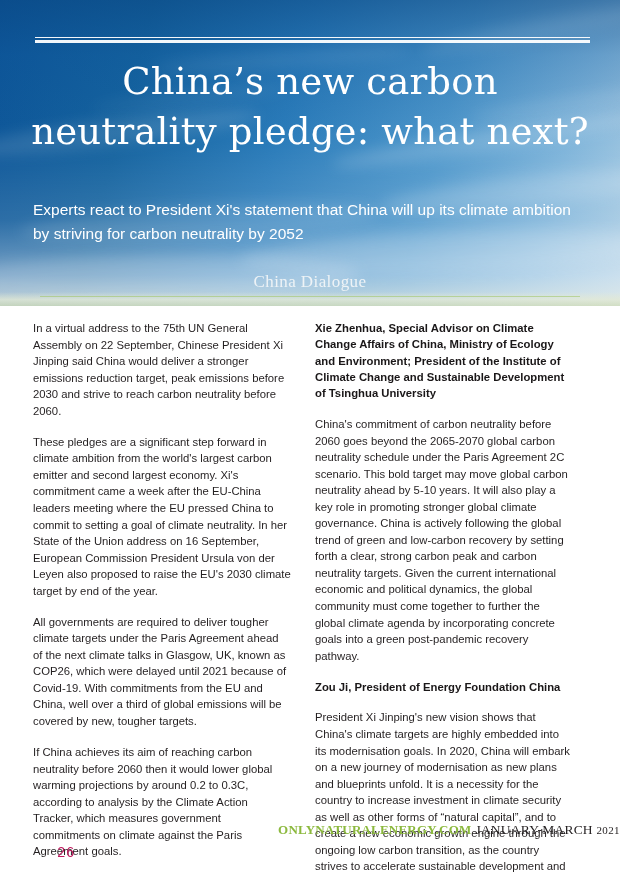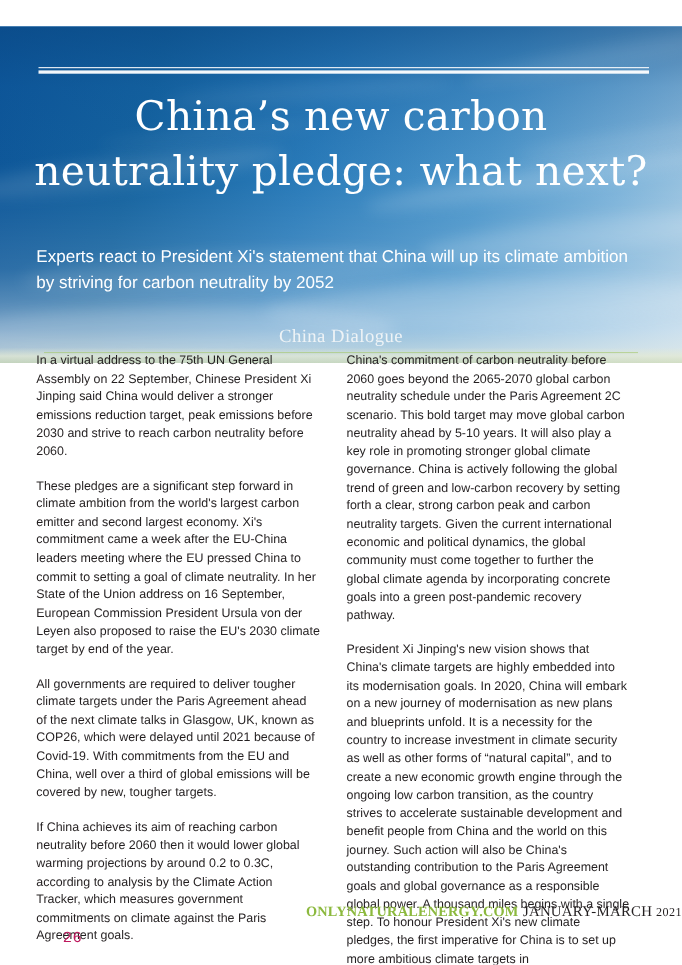--- a/index.html
+++ b/index.html
@@ -22,21 +22,20 @@
     overflow: hidden;
   }
 
   
   .hero {
     position: relative;
     width: 620px;
     height: 306px;
     overflow: hidden;
     background: #1763a8;
-    margin-top: 24px;
   }
   .sky {
     position: absolute;
     inset: 0;
     background:
       linear-gradient(to bottom,
         rgba(9,70,130,0.55) 0%,
         rgba(12,82,150,0.25) 18%,
         rgba(255,255,255,0.00) 46%,
         rgba(255,255,255,0.12) 72%,
@@ -247,22 +246,24 @@
 
     <div class="col col-left">
       <p>In a virtual address to the 75th UN General Assembly on 22 September, Chinese President Xi Jinping said China would deliver a stronger emissions reduction target, peak emissions before 2030 and strive to reach carbon neutrality before 2060.</p>
       <p>These pledges are a significant step forward in climate ambition from the world's largest carbon emitter and second largest economy. Xi's commitment came a week after the EU-China leaders meeting where the EU pressed China to commit to setting a goal of climate neutrality. In her State of the Union address on 16 September, European Commission President Ursula von der Leyen also proposed to raise the EU's 2030 climate target by end of the year.</p>
       <p>All governments are required to deliver tougher climate targets under the Paris Agreement ahead of the next climate talks in Glasgow, UK, known as COP26, which were delayed until 2021 because of Covid-19. With commitments from the EU and China, well over a third of global emissions will be covered by new, tougher targets.</p>
       <p>If China achieves its aim of reaching carbon neutrality before 2060 then it would lower global warming projections by around 0.2 to 0.3C, according to analysis by the Climate Action Tracker, which measures government commitments on climate against the Paris Agreement goals.</p>
       <p>China Dialogue asked a group of climate experts how China's new pledges would contribute to the Paris Agreement goal of keeping global warming well under 2C and what they mean for China's transition toward a low-carbon economy.</p>
     </div>
 
     <div class="col col-right">
+      <p class="expert-name">Xie Zhenhua, Special Advisor on Climate Change Affairs of China, Ministry of Ecology and Environment; President of the Institute of Climate Change and Sustainable Development of Tsinghua University</p>
       <p>China's commitment of carbon neutrality before 2060 goes beyond the 2065-2070 global carbon neutrality schedule under the Paris Agreement 2C scenario. This bold target may move global carbon neutrality ahead by 5-10 years. It will also play a key role in promoting stronger global climate governance. China is actively following the global trend of green and low-carbon recovery by setting forth a clear, strong carbon peak and carbon neutrality targets. Given the current international economic and political dynamics, the global community must come together to further the global climate agenda by incorporating concrete goals into a green post-pandemic recovery pathway.</p>
 
+      <p class="expert-name">Zou Ji, President of Energy Foundation China</p>
       <p>President Xi Jinping's new vision shows that China's climate targets are highly embedded into its modernisation goals. In 2020, China will embark on a new journey of modernisation as new plans and blueprints unfold. It is a necessity for the country to increase investment in climate security as well as other forms of “natural capital”, and to create a new economic growth engine through the ongoing low carbon transition, as the country strives to accelerate sustainable development and benefit people from China and the world on this journey. Such action will also be China's outstanding contribution to the Paris Agreement goals and global governance as a responsible global power. A thousand miles begins with a single step. To honour President Xi's new climate pledges, the first imperative for China is to set up more ambitious climate targets in</p>
     </div>
 
   </div>
 
   <div class="footer">
     <span class="footer-url">ONLYNATURALENERGY.COM</span><span class="footer-issue"><span>JANUARY-MARCH</span> <span class="yr">2021</span></span>
   </div>
 
   <div class="page-number">26</div>

